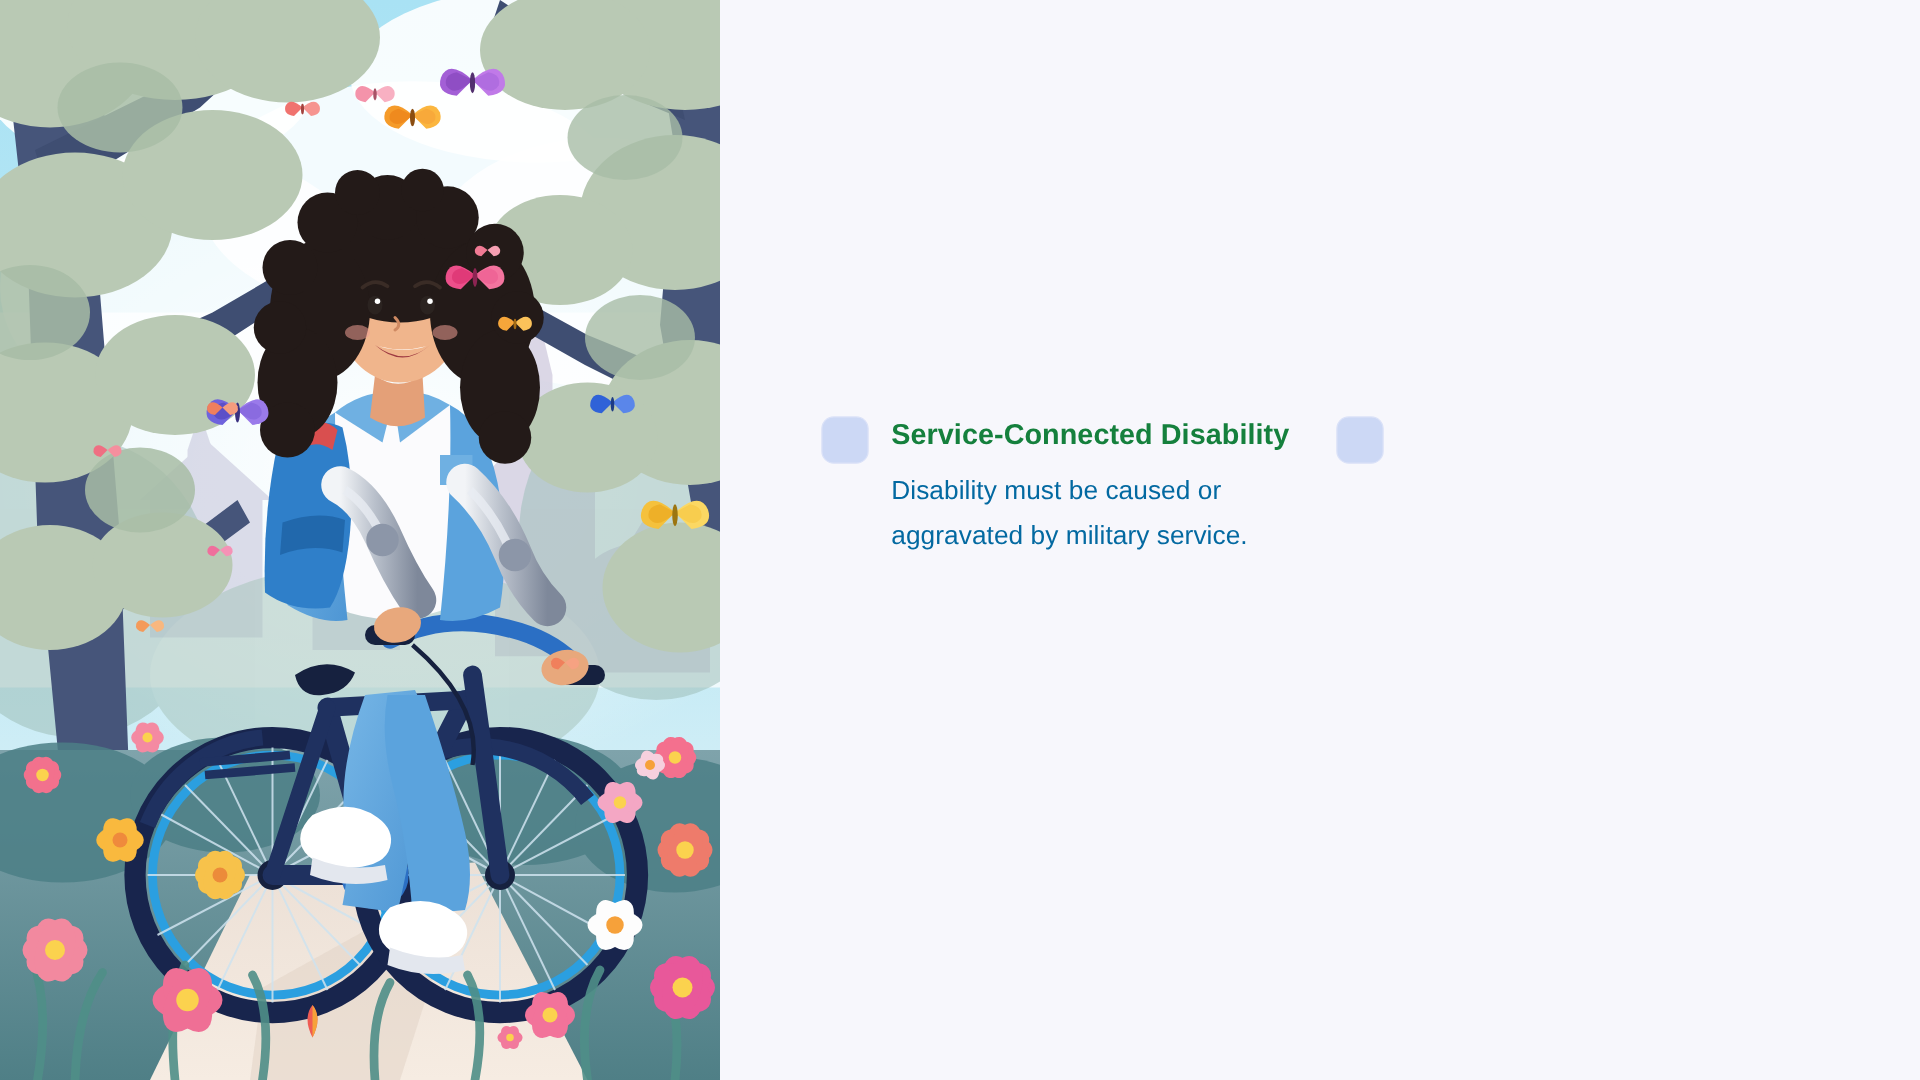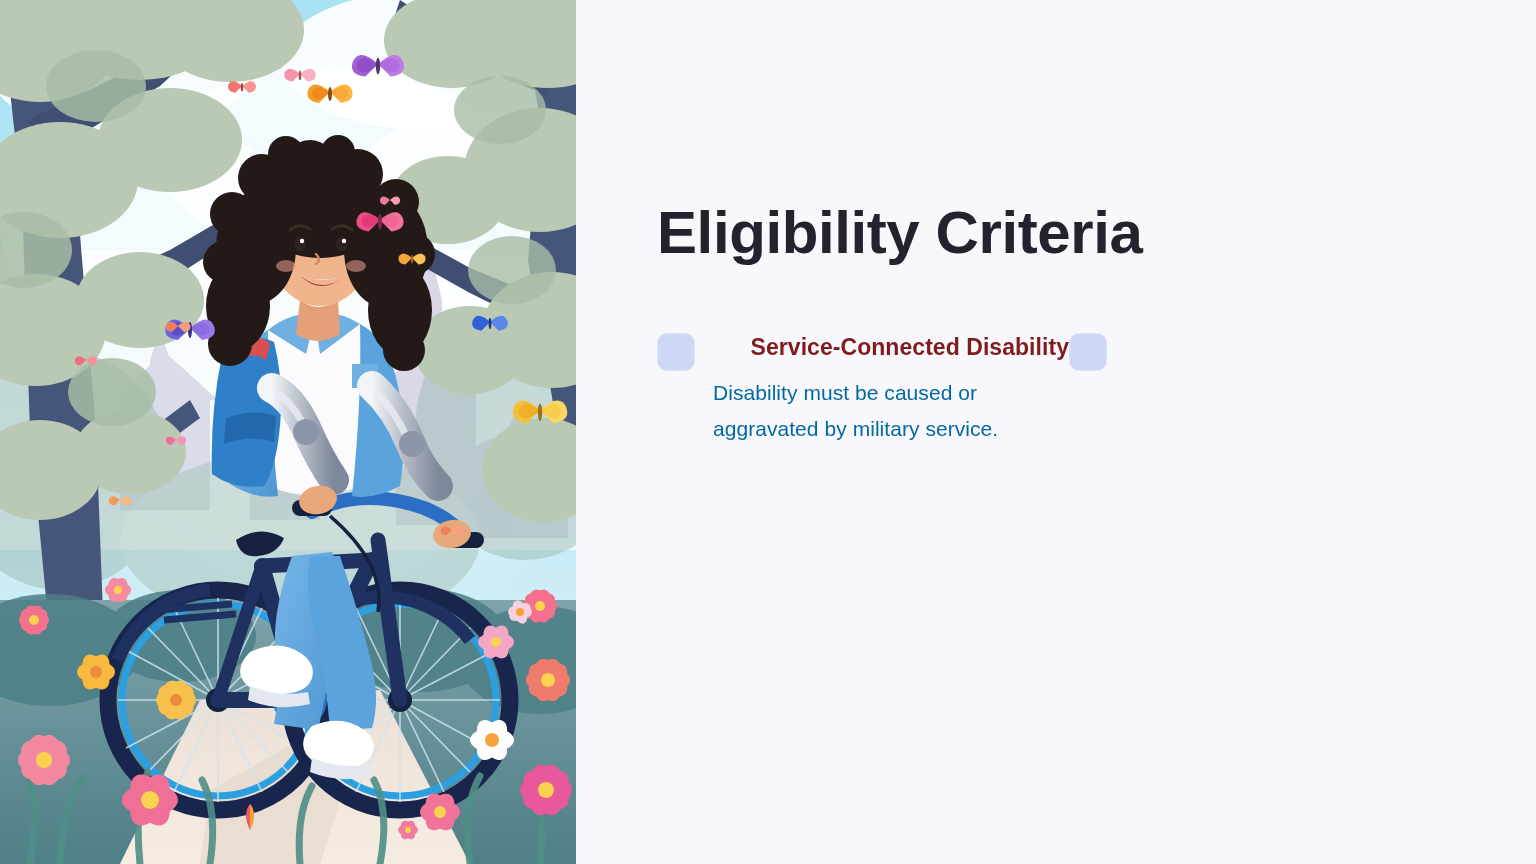--- a/index.html
+++ b/index.html
@@ -90,23 +90,22 @@
     box-sizing: border-box;
   }
 
   .crit-body { flex: 1 1 auto; min-width: 0; }
 
   .crit-title {
     margin: 0;
     font-size: 23px;
     line-height: 1.56;
     font-weight: 700;
-    color: #7f1d1d;
+    color: #15803d;
     letter-spacing: 0.05px;
-    text-align: right;
   }
   .crit-desc {
     margin: 9px 0 0 0;
     font-size: 21px;
     line-height: 1.72;
     font-weight: 400;
     color: #0369a1;
     letter-spacing: 0.05px;
   }
 
@@ -623,21 +622,20 @@
         <g transform="translate(176,440) scale(0.45)">
           <path d="M0 0 q-16 -14 -22 -2 q-3 11 11 13 Z" fill="#ef6f9c"></path>
           <path d="M0 0 q16 -14 22 -2 q3 11 -11 13 Z" fill="#f592b6"></path>
         </g>
       </g>
     </svg>
   </div>
 
   <div class="content-panel">
 
-    <h1 class="page-title">Eligibility Criteria</h1>
 
     <div class="criteria-grid">
 
       <div class="grid-row row-top">
 
         <div class="criterion col-a">
           <span class="marker"></span>
           <div class="crit-body">
             <p class="crit-title">Service-Connected Disability</p>
             <p class="crit-desc">Disability must be caused or aggravated by military service.</p>

